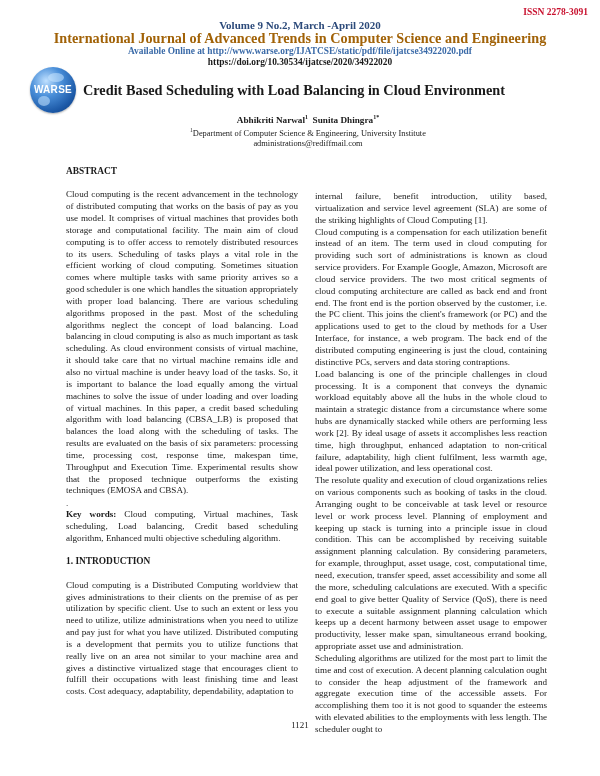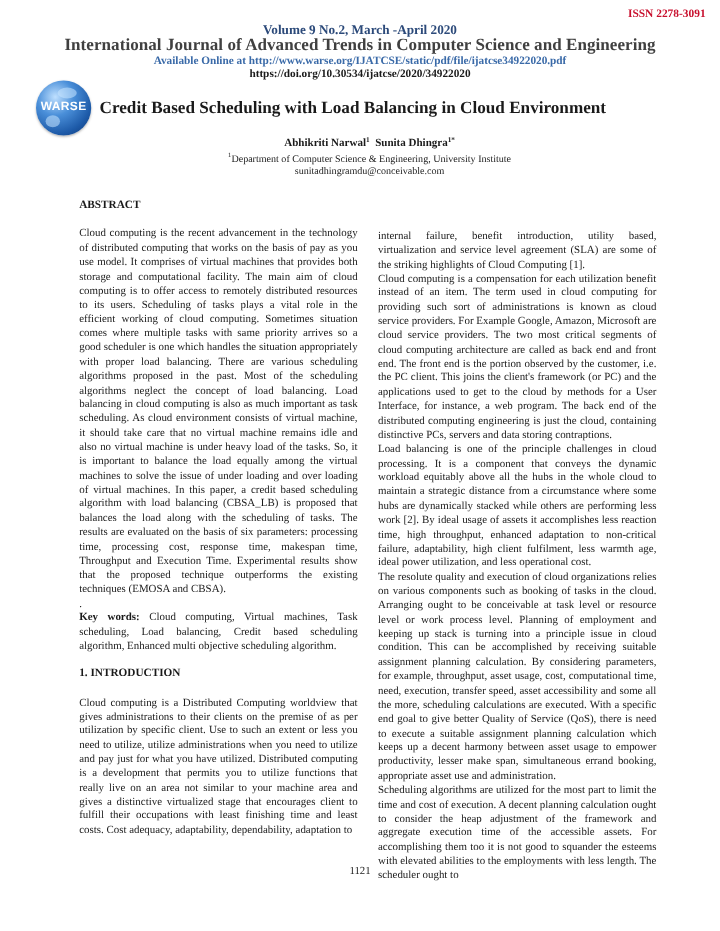--- a/index.html
+++ b/index.html
@@ -2,21 +2,21 @@
 <html><head>
 <meta charset="utf-8">
 <style>
   html, body { margin: 0; padding: 0; background: #ffffff; }
   body { width: 600px; height: 776px; position: relative; overflow: hidden;
          font-family: "Liberation Serif", serif; color: #1a1a1a; }
   .issn { position: absolute; top: 7px; right: 12px; font-size: 9.5px; font-weight: bold; color: #c8102e; }
   .volume { position: absolute; top: 19px; left: 0; width: 600px; text-align: center;
             font-size: 11px; font-weight: bold; color: #2c4a7a; }
   .journal { position: absolute; top: 30px; left: 0; width: 600px; text-align: center;
-             font-size: 14.2px; font-weight: bold; color: #404040; letter-spacing: 0.05px; }
+             font-size: 14.2px; font-weight: bold; color: #a16207; letter-spacing: 0.05px; }
   .available { position: absolute; top: 46px; left: 0; width: 600px; text-align: center;
                font-size: 9.4px; font-weight: bold; color: #3a6aa8; }
   .doi { position: absolute; top: 57px; left: 0; width: 600px; text-align: center;
          font-size: 9.4px; font-weight: bold; color: #1a1a1a; }
   .logo { position: absolute; top: 67px; left: 30px; width: 46px; height: 46px; border-radius: 50%;
           background: radial-gradient(circle at 35% 30%, #bfe0ff 0%, #4a8fd9 35%, #1d5aa8 70%, #0d3470 100%);
           box-shadow: 0 1px 2px rgba(0,0,0,0.3); }
   .logo .land { position: absolute; border-radius: 50%; background: rgba(200,230,255,0.55); }
   .logo .txt { position: absolute; top: 17px; left: 0; width: 46px; text-align: center;
                font-family: "Liberation Sans", sans-serif; font-size: 10px; font-weight: bold; color: #ffffff;
@@ -56,21 +56,21 @@
 
 <div class="title">Credit Based Scheduling with Load Balancing in Cloud Environment</div>
 
 <div class="authors">
   <span>Abhikriti Narwal</span><sup>1</sup>
   &nbsp;<span>Sunita Dhingra</span><sup>1*</sup>
 </div>
 
 <div class="affil">
   <div><sup>1</sup><span>Department of Computer Science &amp; Engineering, University Institute</span></div>
-  <div>sunitadhingramdu@conceivable.com</div>
+  <div>administrations@rediffmail.com</div>
 </div>
 
 <div class="col left">
   <h2>ABSTRACT</h2>
   <div class="gap"></div>
   <p>Cloud computing is the recent advancement in the technology of distributed computing that works on the basis of pay as you use model. It comprises of virtual machines that provides both storage and computational facility. The main aim of cloud computing is to offer access to remotely distributed resources to its users. Scheduling of tasks plays a vital role in the efficient working of cloud computing. Sometimes situation comes where multiple tasks with same priority arrives so a good scheduler is one which handles the situation appropriately with proper load balancing. There are various scheduling algorithms proposed in the past. Most of the scheduling algorithms neglect the concept of load balancing. Load balancing in cloud computing is also as much important as task scheduling. As cloud environment consists of virtual machine, it should take care that no virtual machine remains idle and also no virtual machine is under heavy load of the tasks. So, it is important to balance the load equally among the virtual machines to solve the issue of under loading and over loading of virtual machines. In this paper, a credit based scheduling algorithm with load balancing (CBSA_LB) is proposed that balances the load along with the scheduling of tasks. The results are evaluated on the basis of six parameters: processing time, processing cost, response time, makespan time, Throughput and Execution Time. Experimental results show that the proposed technique outperforms the existing techniques (EMOSA and CBSA).</p>
   <div class="dot">.</div>
   <p class="kw"><b>Key words:</b><span> Cloud computing, Virtual machines, Task scheduling, Load balancing, Credit based scheduling algorithm, Enhanced multi objective scheduling algorithm.</span></p>
   <div class="gap"></div>
   <h2>1. INTRODUCTION</h2>

